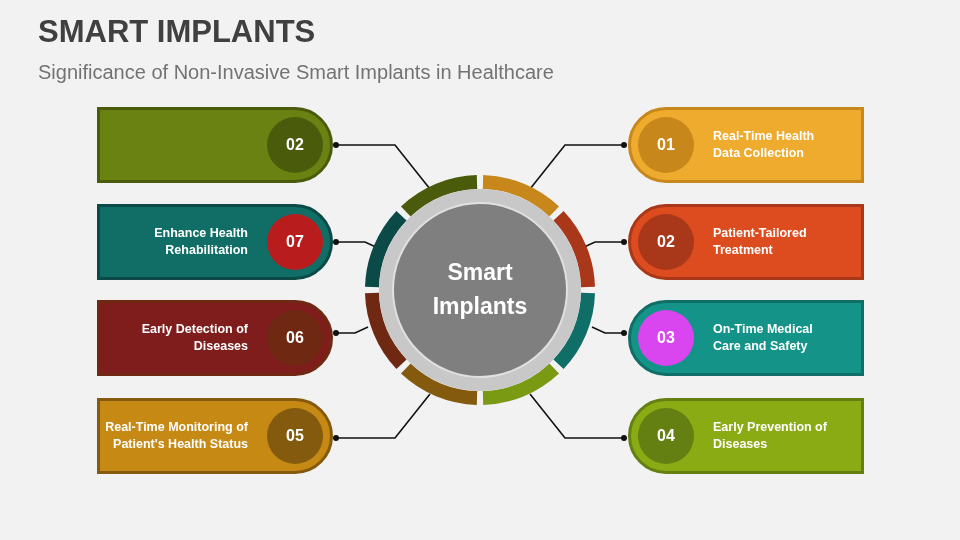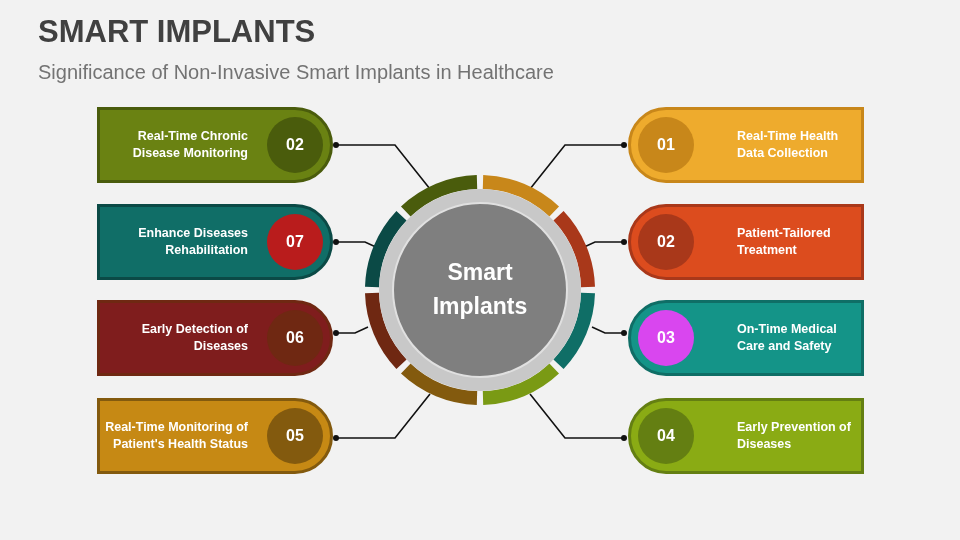--- a/index.html
+++ b/index.html
@@ -8,21 +8,21 @@
   .subtitle { position: absolute; left: 38px; top: 61px; font-size: 20px; color: #737373; }
   svg.diagram { position: absolute; left: 0; top: 0; }
   .card { position: absolute; width: 236px; height: 76px; box-sizing: border-box; display: flex; align-items: center; }
   .card.left { border-radius: 0 38px 38px 0; border-width: 3px; border-style: solid; border-left-width: 3px; }
   .card.right { border-radius: 38px 0 0 38px; border-width: 3px; border-style: solid; }
   .card .num { position: absolute; width: 56px; height: 56px; border-radius: 50%; display: flex; align-items: center; justify-content: center; color: #fff; font-weight: bold; font-size: 16px; top: 7px; }
   .card.left .num { right: 7px; }
   .card.right .num { left: 7px; }
   .card .label { position: absolute; color: #fff; font-size: 12.5px; font-weight: bold; line-height: 17px; white-space: pre-line; }
   .card.left .label { right: 82px; text-align: right; width: 150px; }
-  .card.right .label { left: 82px; text-align: left; width: 150px; margin-left: 24px; }
+  .card.right .label { left: 82px; text-align: left; width: 150px; }
   .center-text { position: absolute; left: 400px; top: 255px; width: 160px; text-align: center; color: #fff; font-weight: bold; font-size: 23px; line-height: 34px; white-space: pre-line; }
 </style>
 </head>
 <body>
 
 <div class="title">SMART IMPLANTS</div>
 <div class="subtitle">Significance of Non-Invasive Smart Implants in Healthcare</div>
 
 <svg class="diagram" width="960" height="540">
 
@@ -58,26 +58,24 @@
     <path id="seg8" d="M405.8,211.5 A108,108 0 0 1 477.0,182.0" stroke="#4a5c0c"></path>
   </g>
   <circle cx="480" cy="290" r="101" fill="#c8c8c8"></circle>
   <circle cx="480" cy="290" r="87" fill="#7f7f7f" stroke="#e0e0e0" stroke-width="2"></circle>
 </svg>
 
 <div class="center-text">Smart
 Implants</div>
 
 <div class="card left" style="left: 97px; top: 107px; background: rgb(106, 130, 18); border-color: rgb(74, 92, 12);">
-  <div class="label">Real-Time Chronic
-Disease Monitoring</div>
   <div class="num" style="background: rgb(74, 92, 12);">02</div>
 </div>
 <div class="card left" style="left: 97px; top: 204px; background: rgb(16, 110, 103); border-color: rgb(11, 74, 70);">
-  <div class="label">Enhance Diseases
+  <div class="label">Enhance Health
 Rehabilitation</div>
   <div class="num" style="background: #b91c1c;">07</div>
 </div>
 <div class="card left" style="left: 97px; top: 300px; background: #7f1d1d; border-color: rgb(111, 40, 18);">
   <div class="label">Early Detection of
 Diseases</div>
   <div class="num" style="background: rgb(111, 40, 18);">06</div>
 </div>
 <div class="card left" style="left: 97px; top: 398px; background: rgb(198, 137, 20); border-color: rgb(131, 90, 14);">
   <div class="label">Real-Time Monitoring of

